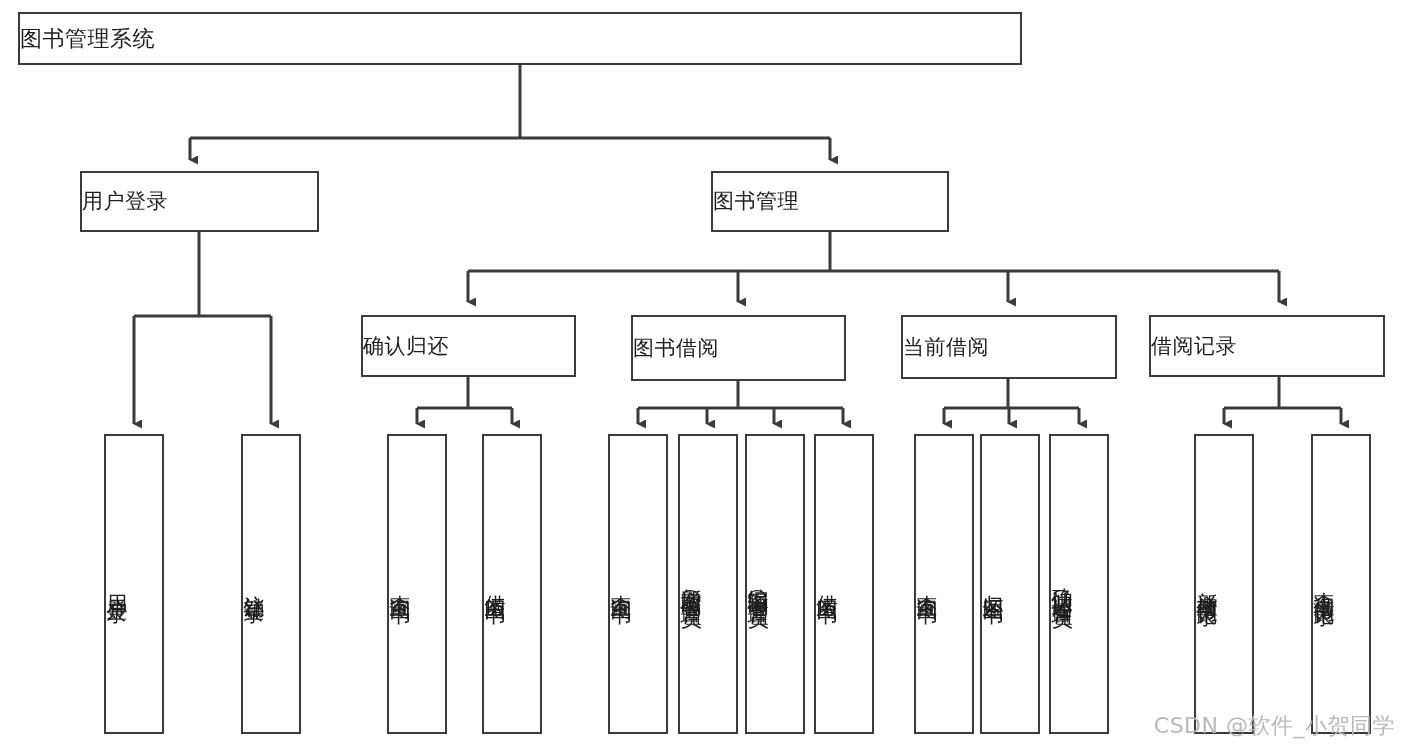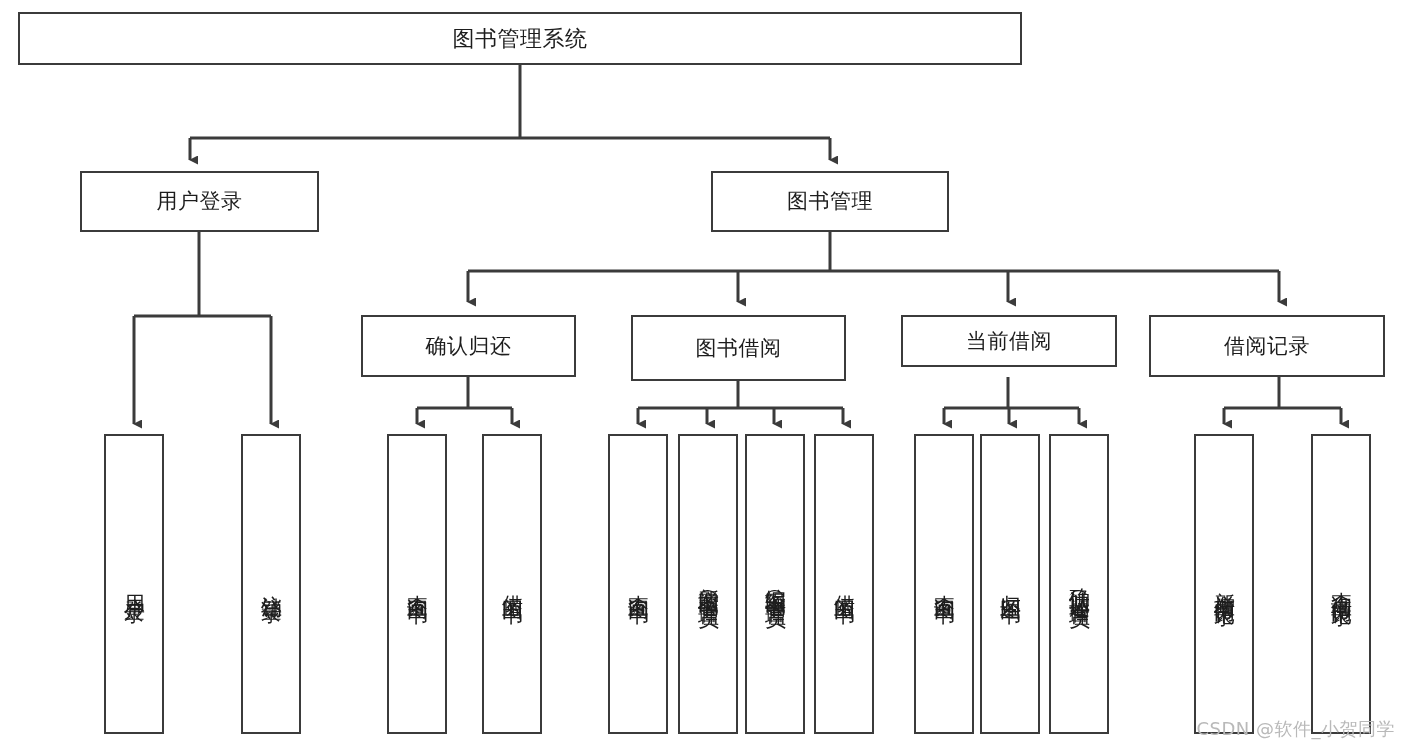--- a/index.html
+++ b/index.html
@@ -25,21 +25,20 @@
     width: 1405px;
     height: 747px;
   }
   .node-box {
     position: absolute;
     box-sizing: border-box;
     background: #ffffff;
     border: 2px solid #3b3b3b;
     display: flex;
     align-items: center;
-    justify-content: center;
     overflow: hidden;
   }
   .node-label {
     color: #1d1d1d;
     text-align: center;
     line-height: 1.18;
     letter-spacing: 0.5px;
     white-space: nowrap;
   }
   .node-label.horizontal {
@@ -52,21 +51,21 @@
     letter-spacing: 3px;
     line-height: 1;
   }
   .root-box .node-label.horizontal {
     font-size: 22px;
   }
   #watermark {
     position: absolute;
     right: 10px;
     bottom: 6px;
-    font-size: 18px;
+    font-size: 22px;
     color: #b9b9b9;
     white-space: nowrap;
     letter-spacing: 0.5px;
   }
 </style>
 </head>
 <body>
 
 <div id="diagram-root">
 
@@ -139,21 +138,21 @@
   </div>
 
   <div class="node-box" style="left:361px; top:315px; width:215px; height:62px;">
     <span class="node-label horizontal">确认归还</span>
   </div>
 
   <div class="node-box" style="left:631px; top:315px; width:215px; height:66px;">
     <span class="node-label horizontal">图书借阅</span>
   </div>
 
-  <div class="node-box" style="left:901px; top:315px; width:216px; height:52px;">
+  <div class="node-box" style="left:901px; top:315px; width:216px; height:64px;">
     <span class="node-label horizontal">当前借阅</span>
   </div>
 
   <div class="node-box" style="left:1149px; top:315px; width:236px; height:62px;">
     <span class="node-label horizontal">借阅记录</span>
   </div>
 
   <div class="node-box" style="left:104px; top:434px; width:60px; height:300px;">
     <span class="node-label vertical">用户登录</span>
   </div>

